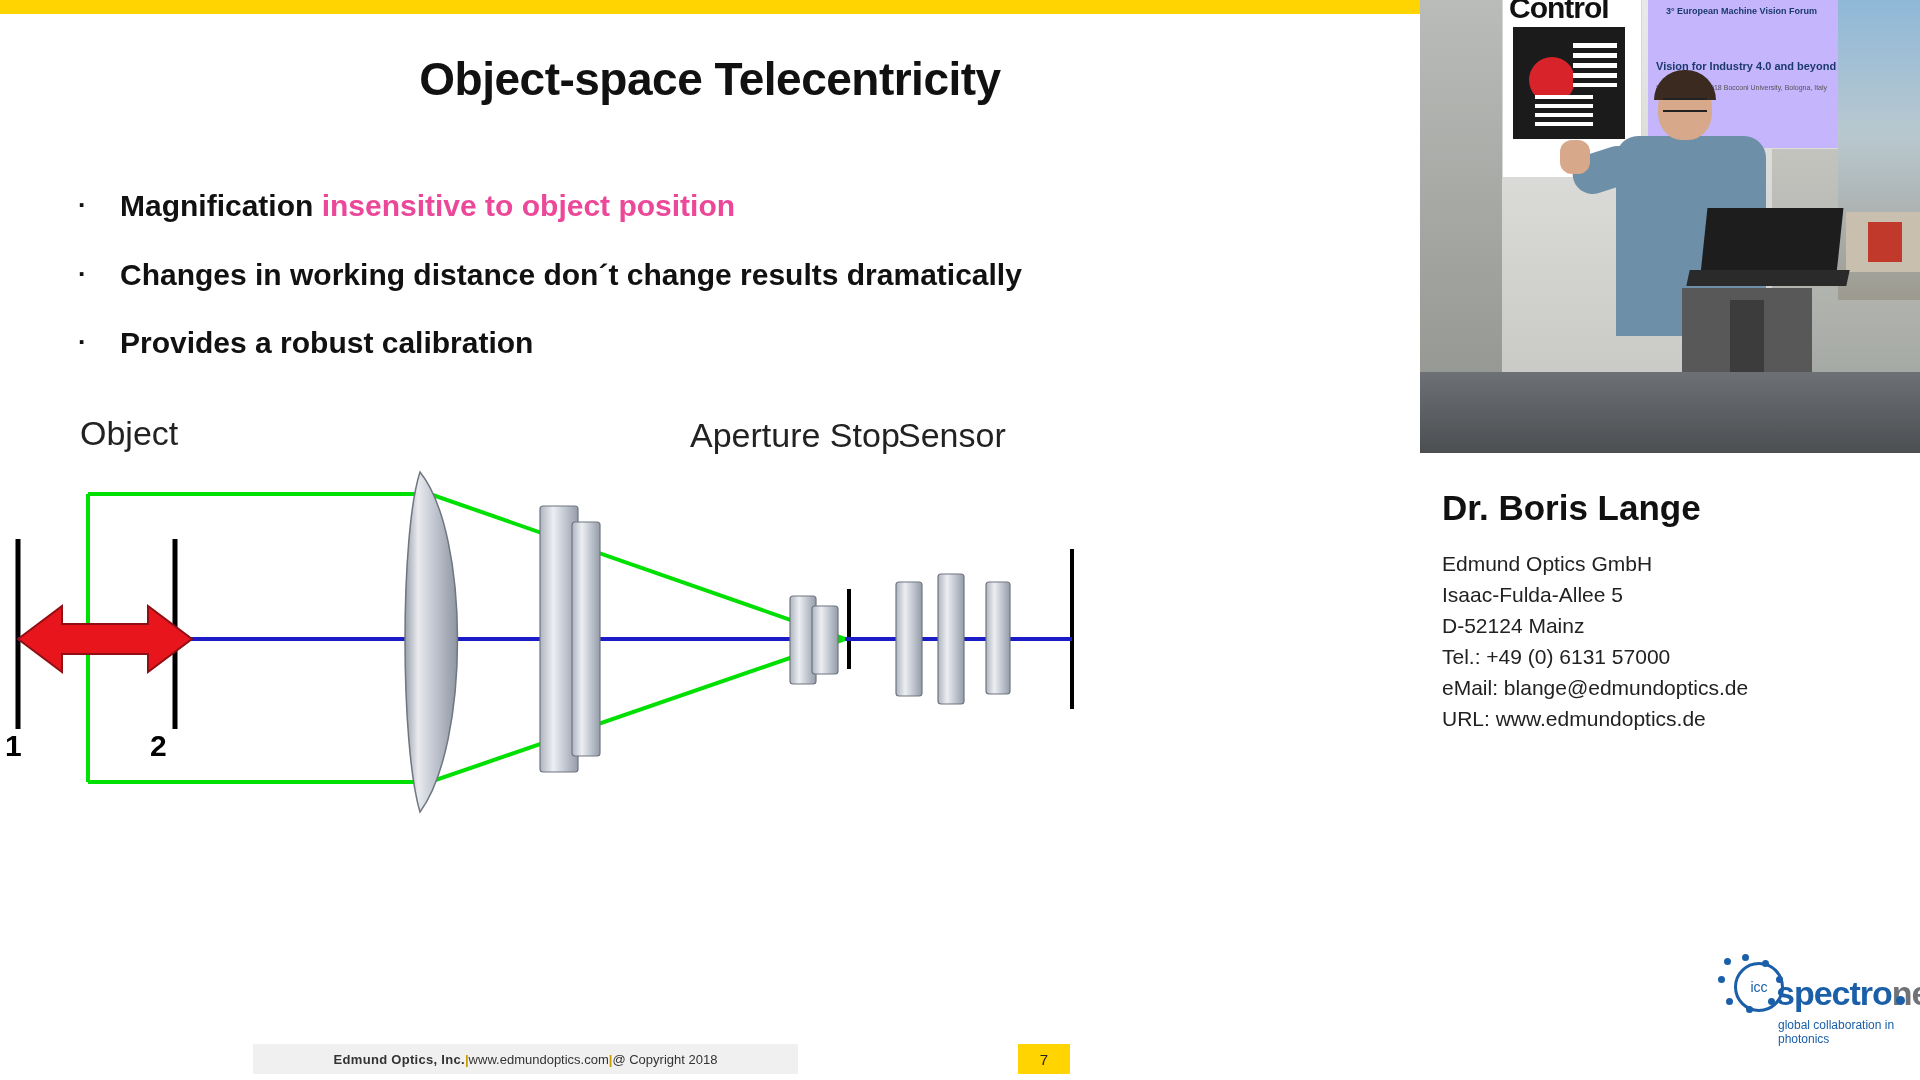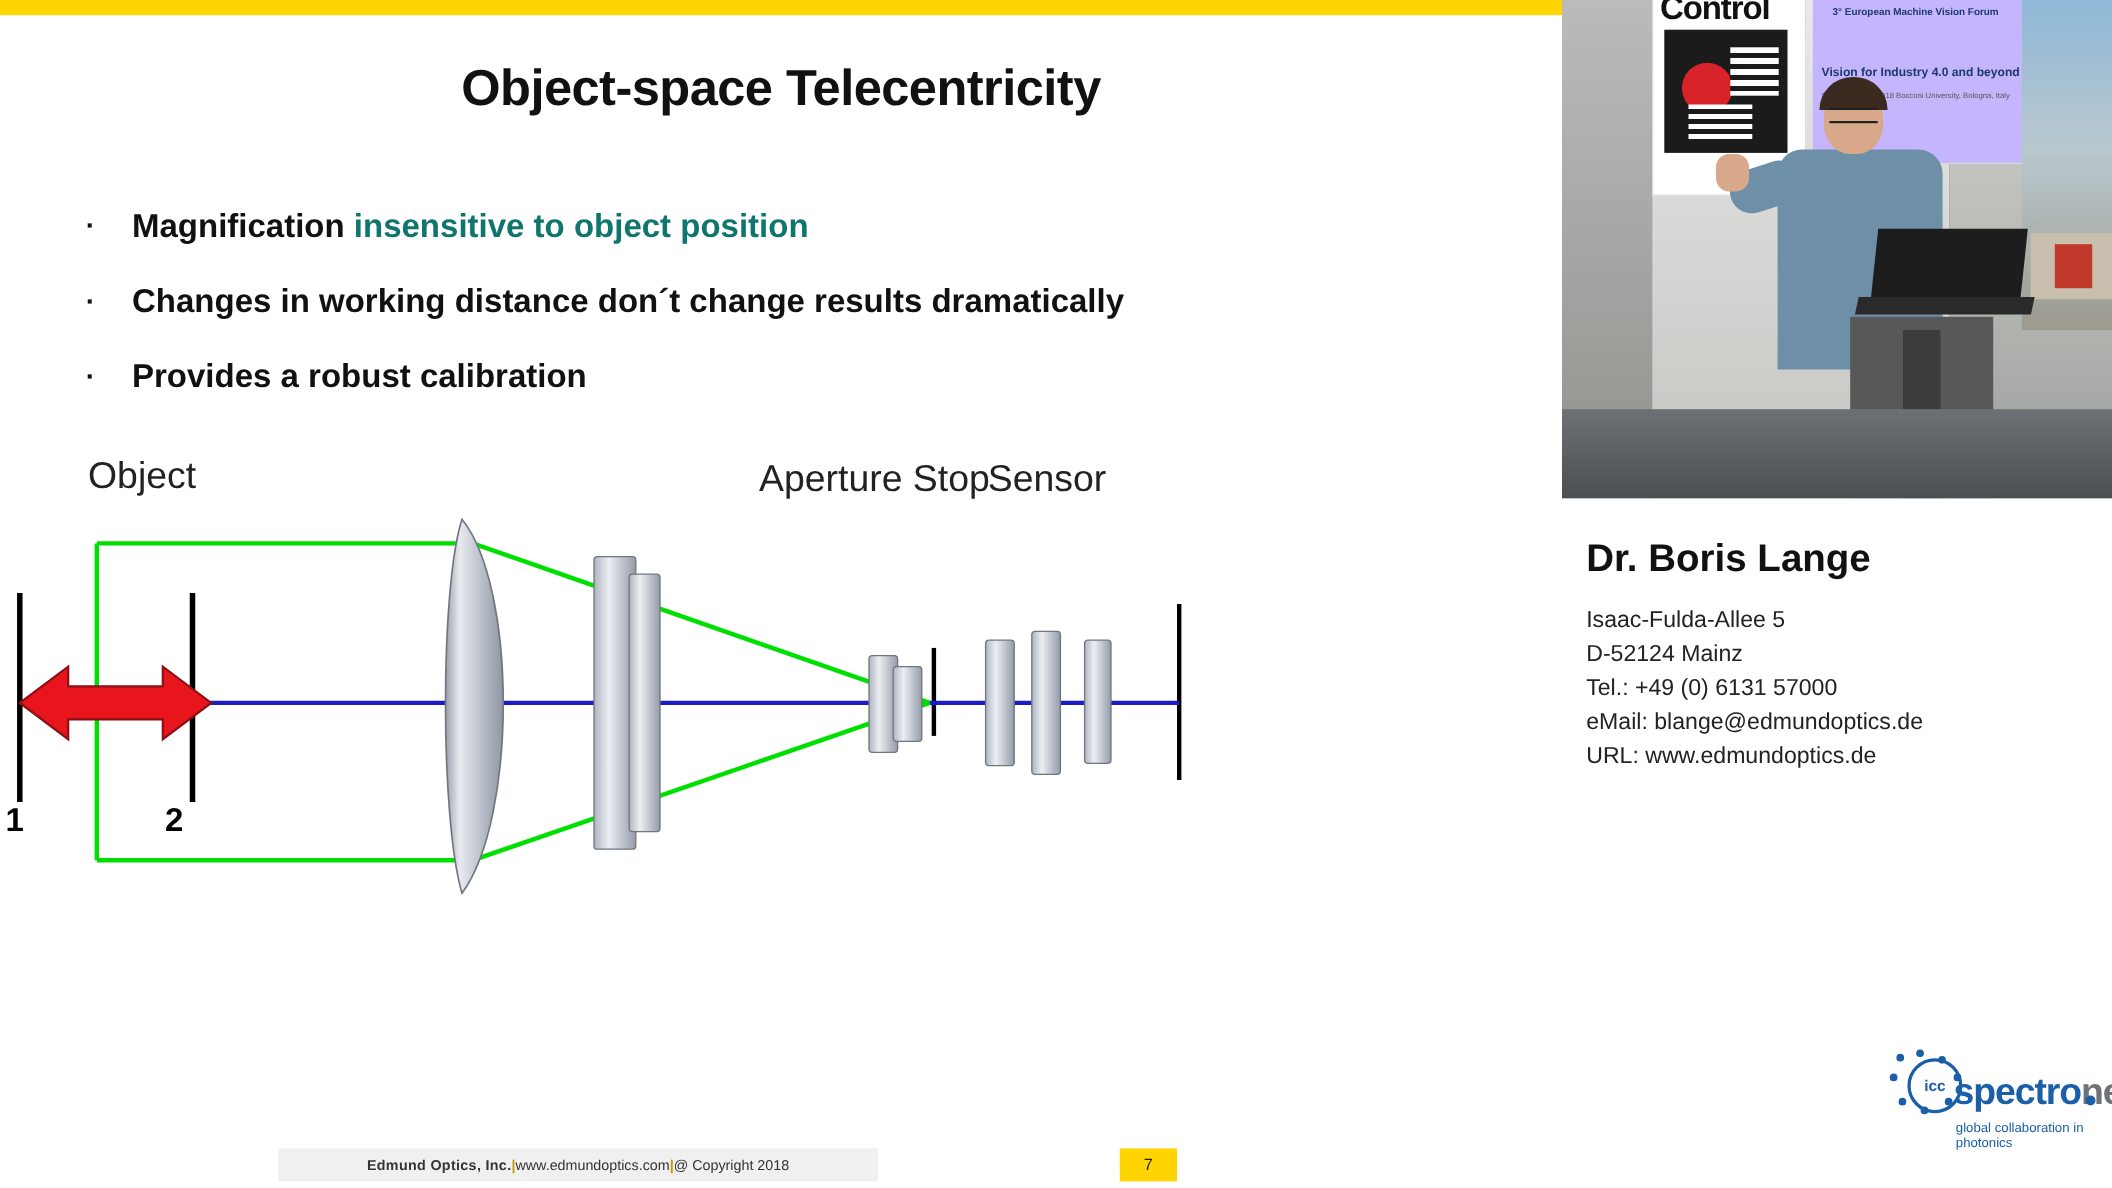--- a/index.html
+++ b/index.html
@@ -65,21 +65,21 @@
     position: absolute;
     left: 0;
     top: 2px;
     font-size: 26px;
     color: #111111;
   }
   .bullet-text {
     display: block;
     padding-left: 42px;
   }
-  .hl-red { color: #0f766e; text-align: center; }
+  .hl-red { color: #ec4899; text-align: center; }
 
   
   .diagram {
     position: absolute;
     left: 0;
     top: 370px;
     width: 1420px;
     height: 600px;
   }
   .diag-label {
@@ -275,21 +275,21 @@
     position: absolute; left: 0; top: 0; width: 70px; height: 56px;
   }
   .dot {
     position: absolute; width: 7px; height: 7px; border-radius: 50%;
     background: #1a5fa8;
   }
   .icc-circle {
     position: absolute; left: 14px; top: 6px; width: 44px; height: 44px;
     border: 3px solid #1a5fa8; border-radius: 50%;
     display: flex; align-items: center; justify-content: center;
-    font-size: 14px; font-weight: bold; color: #1a5fa8;
+    font-size: 14px; font-weight: normal; color: #1a5fa8;
   }
   .icc-word {
     position: absolute; left: 56px; top: 18px;
     font-size: 34px; font-weight: bold; color: #1a5fa8; letter-spacing: -1px;
   }
   .icc-word .grey { color: #6f7276; }
   .icc-tag {
     position: absolute; left: 58px; top: 62px;
     font-size: 12px; color: #1a5fa8;
   }
@@ -432,20 +432,21 @@
       <div class="v-laptop-screen"></div>
       <div class="v-laptop-base"></div>
       <div class="v-podium"></div>
       <div class="v-podium-stem"></div>
       <div class="v-floor"></div>
     </div>
 
     <div class="speaker-name">Dr. Boris Lange</div>
 
     <div class="speaker-info">
+      <div>Edmund Optics GmbH</div>
       <div>Isaac-Fulda-Allee 5</div>
       <div>D-52124 Mainz</div>
       <div>Tel.: +49 (0) 6131 57000</div>
       <div>eMail: blange@edmundoptics.de</div>
       <div>URL: www.edmundoptics.de</div>
     </div>
 
     <div class="icc-logo">
       <div class="icc-dots">
         <span class="dot" style="left:4px;  top:2px;"></span>

